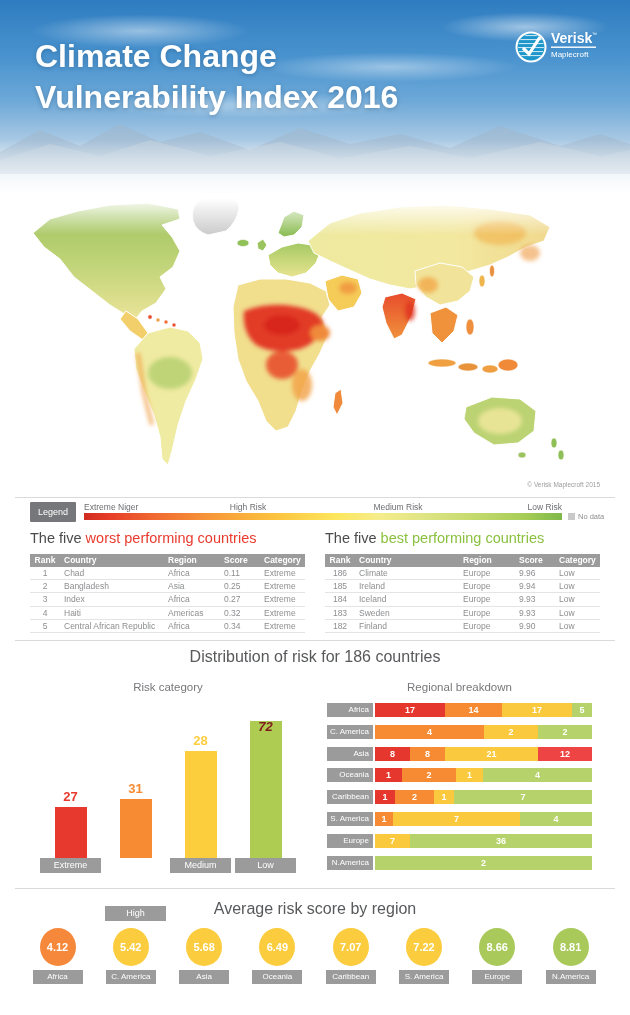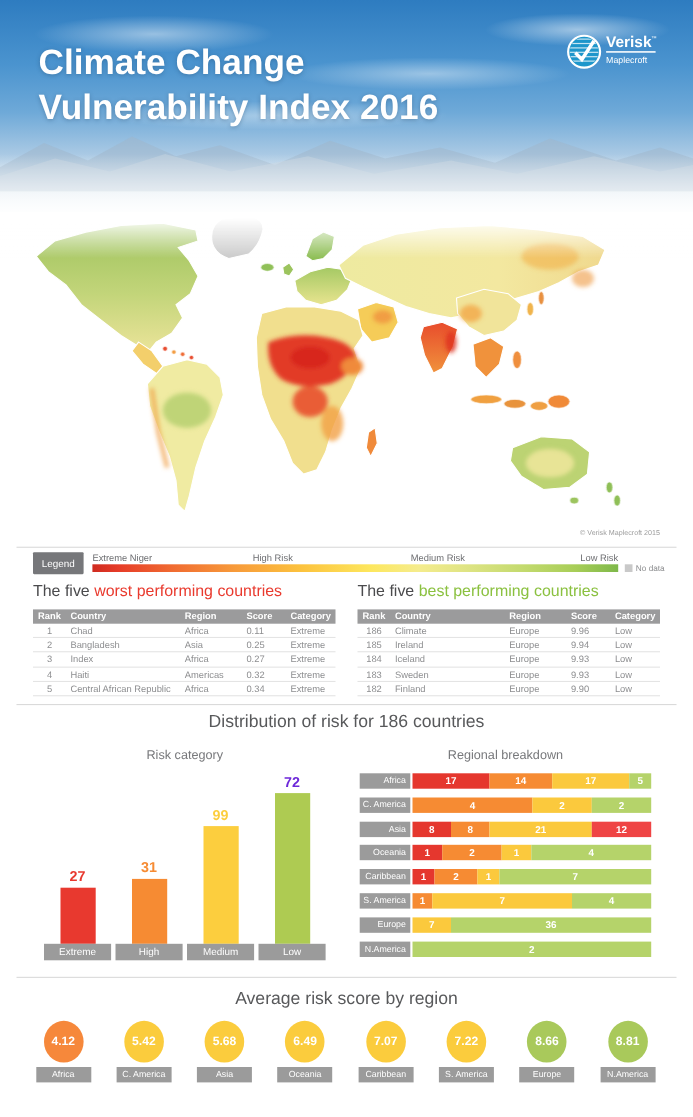--- a/index.html
+++ b/index.html
@@ -314,26 +314,26 @@
 
   <div class="sec-title dist-title">Distribution of risk for 186 countries</div>
   <div class="sub-title sub-right">Regional breakdown</div>
   <div class="sub-title sub-left">Risk category</div>
   <div id="risk-bars">
       <div class="vbar" style="left: 14.5px; top: 104px; height: 51px; background: rgb(232, 57, 47);"></div>
       <div class="vbar-num" style="left: 0px; top: 86px; color: rgb(232, 57, 47);">27</div>
       <div class="axis-box" style="left: 0px;">Extreme</div>
       <div class="vbar" style="left: 79.5px; top: 96px; height: 59px; background: rgb(246, 139, 51);"></div>
       <div class="vbar-num" style="left: 65px; top: 78px; color: rgb(246, 139, 51);">31</div>
-      <div class="axis-box" style="left: 65px;">High</div>
+      <div class="axis-box" style="left: 65px; margin-top: 48px;">High</div>
       <div class="vbar" style="left: 144.5px; top: 48px; height: 107px; background: rgb(252, 206, 62);"></div>
-      <div class="vbar-num" style="left: 130px; top: 30px; color: rgb(252, 206, 62);">99</div>
+      <div class="vbar-num" style="left: 130px; top: 30px; color: rgb(252, 206, 62);">28</div>
       <div class="axis-box" style="left: 130px;">Medium</div>
       <div class="vbar" style="left: 209.5px; top: 18px; height: 137px; background: rgb(174, 203, 82);"></div>
-      <div class="vbar-num" style="left: 195px; top: 0px; color: #6d28d9;">72</div>
+      <div class="vbar-num" style="left: 195px; top: 16px; color: #7f1d1d; font-style: italic;">72</div>
       <div class="axis-box" style="left: 195px;">Low</div>
     </div>
   <div id="regional-stacks">
       <div class="stack-label" style="top: 0px;">Africa</div>
       <div class="stack-bar" style="top: 0px;">
         <div class="seg" style="width: 70px; background: rgb(229, 55, 46);">17</div>
         <div class="seg" style="width: 57px; background: rgb(246, 139, 51);">14</div>
         <div class="seg" style="width: 70px; background: rgb(251, 201, 61);">17</div>
         <div class="seg" style="width: 20px; background: rgb(181, 211, 106);">5</div>
       </div>

